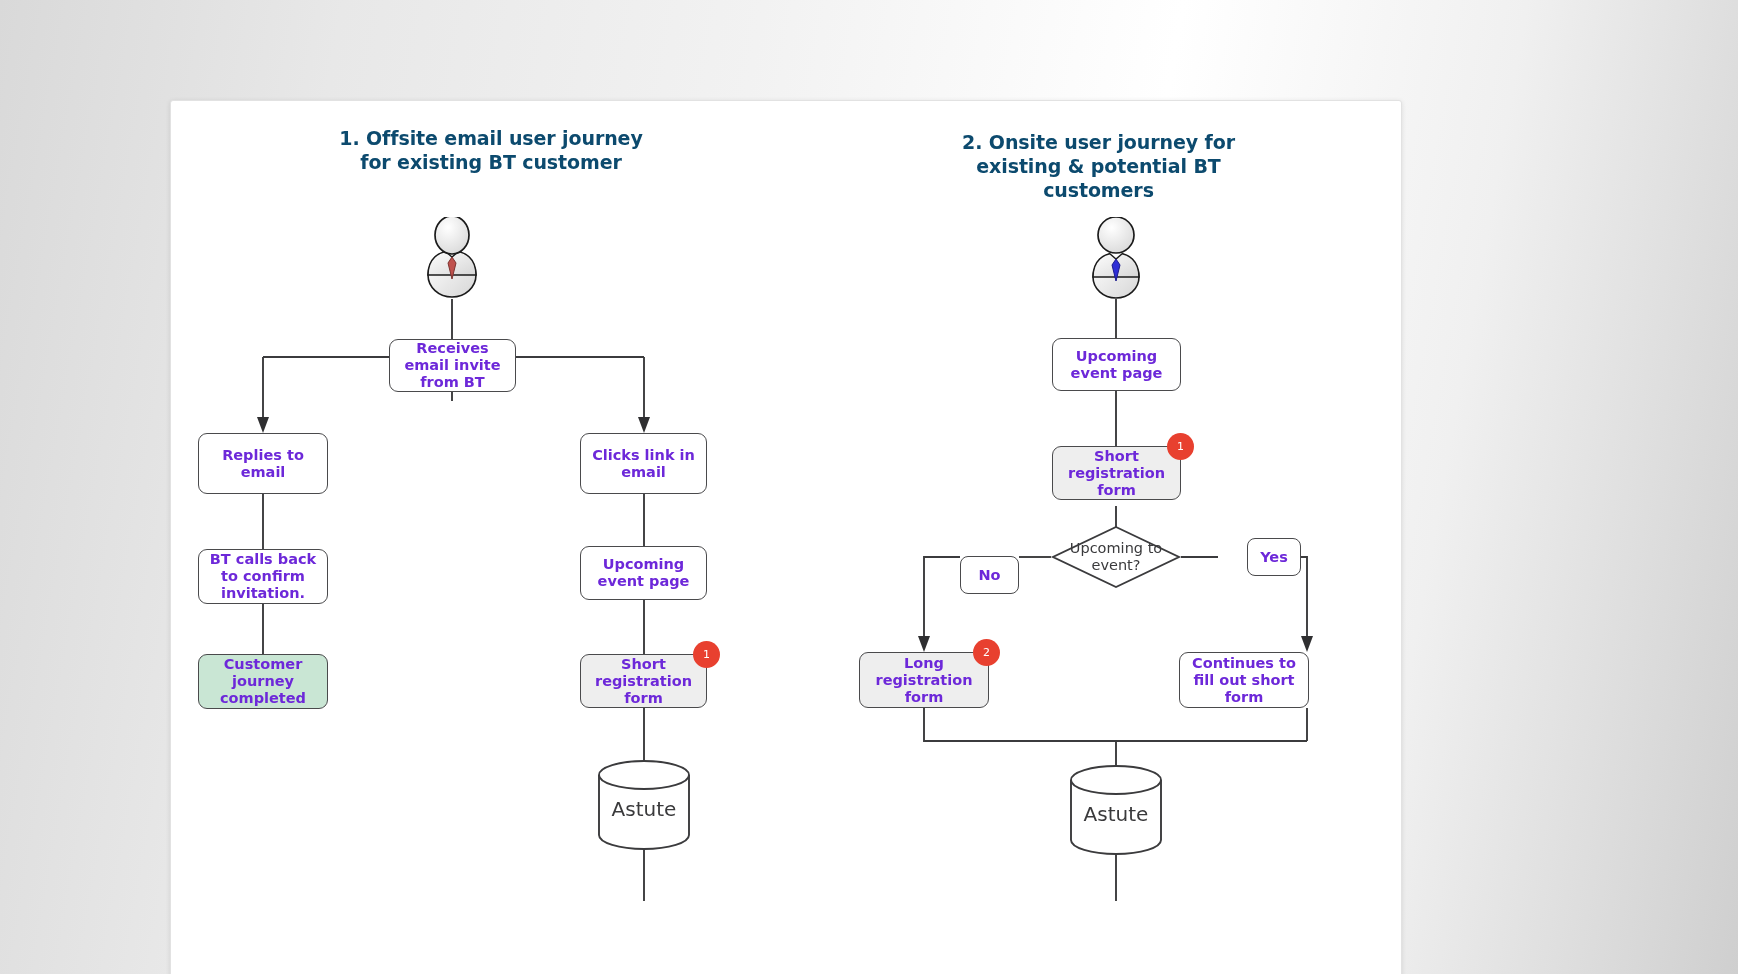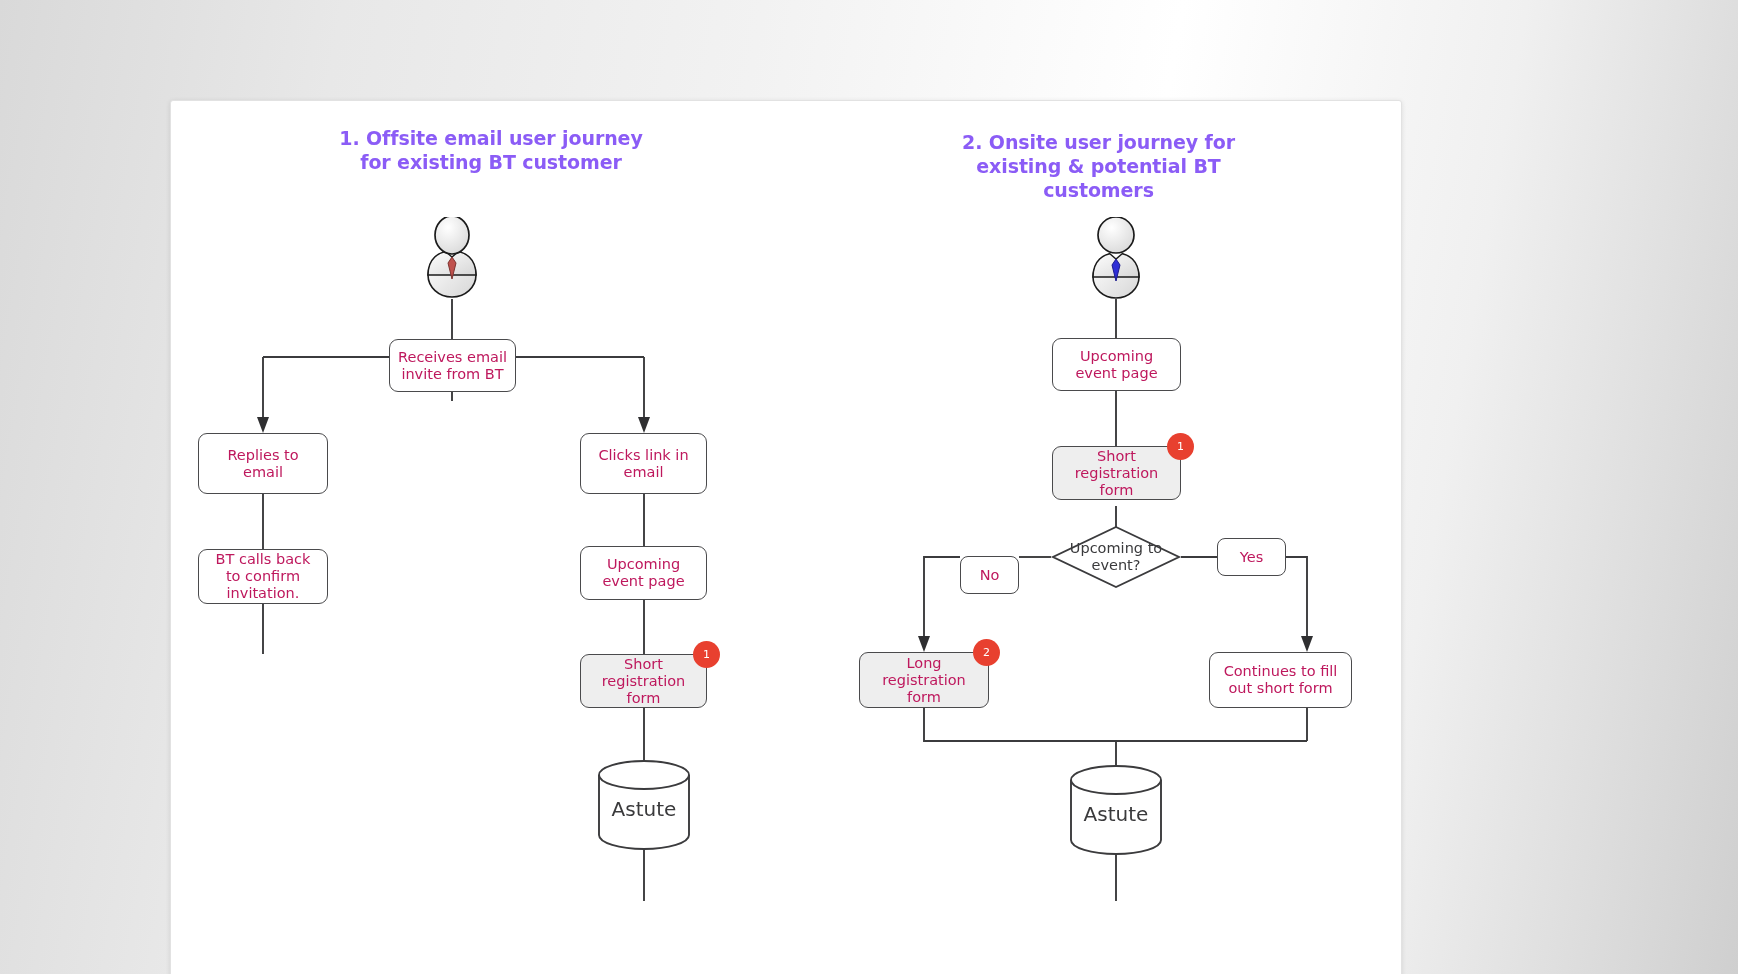--- a/index.html
+++ b/index.html
@@ -15,38 +15,39 @@
   .canvas{
     position:absolute;left:170px;top:100px;width:1230px;height:900px;
     background:#ffffff;border:1px solid #e2e2e2;border-radius:3px;
     box-shadow:0 1px 5px rgba(0,0,0,.10);
     overflow:hidden;
   }
 
   
   .col-title{
     position:absolute;text-align:center;
-    font-weight:bold;font-size:19px;line-height:24px;color:#8b5cf6;
+    font-weight:bold;font-size:19px;line-height:24px;color:#0c4a6e;
     letter-spacing:-.1px;
   }
   #title-1{left:160px;top:25px;width:320px;}
   #title-2{left:775px;top:21px;width:305px;margin-top:8px;}
 
   
   svg.wires{position:absolute;left:0;top:0;width:1230px;height:900px;overflow:visible;}
   svg.wires path,svg.wires line{fill:none;stroke:#3b3b3d;stroke-width:1.9;}
   svg.wires polygon.ah{fill:#2f2f31;stroke:none;}
 
   
   .node{
     position:absolute;box-sizing:border-box;
     display:flex;align-items:center;justify-content:center;text-align:center;
     border:1.9px solid #4a4a4c;border-radius:9px;background:#ffffff;
-    color:#be185d;font-size:14.5px;line-height:17px;padding:4px 8px;
+    color:#6d28d9;font-size:14.5px;line-height:17px;padding:4px 8px;
     z-index:3;
+    font-weight:bold;
   }
   .node.grey{background:#eeeeee;}
   .node.green{background:#c9e6d4;border-color:#4a4a4c;}
   .node.small{font-size:14.5px;border-radius:8px;}
 
   
   .diamond-wrap{position:absolute;z-index:3;}
   .diamond-wrap svg{position:absolute;left:0;top:0;overflow:visible;}
   .diamond-wrap .dlabel{
     position:absolute;left:0;top:0;width:100%;height:100%;
@@ -173,20 +174,21 @@
         <circle cx="38" cy="18" r="18" fill="url(#hd2)" stroke="#1b1b1b" stroke-width="1.7"></circle>
       </svg>
     </div>
 
     <div class="node" style="left:218px;top:238px;width:127px;height:53px;">Receives email invite from BT</div>
 
     <div class="node" style="left:27px;top:448px;width:130px;height:55px;">BT calls back to confirm invitation.</div>
 
     <div class="node" style="left:27px;top:332px;width:130px;height:61px;">Replies to email</div>
 
+    <div class="node green" style="left:27px;top:553px;width:130px;height:55px;">Customer journey completed</div>
 
     <div class="node" style="left:409px;top:332px;width:127px;height:61px;">Clicks link in email</div>
 
     <div class="node" style="left:409px;top:445px;width:127px;height:54px;">Upcoming event page</div>
 
     <div class="node grey" style="left:409px;top:553px;width:127px;height:54px;">Short registration form</div>
     <div class="badge" style="left:522px;top:540px;">1</div>
 
     <div class="cyl" style="left:426px;top:660px;width:94px;height:88px;">
       <svg width="94" height="88" viewBox="0 0 94 88">
@@ -203,26 +205,26 @@
 
     <div class="diamond-wrap" style="left:880px;top:424px;width:130px;height:64px;">
       <svg width="130" height="64" viewBox="0 0 130 64">
         <polygon points="65,2 128,32 65,62 2,32" fill="#ffffff" stroke="#3b3b3d" stroke-width="1.9"></polygon>
       </svg>
       <div class="dlabel">Upcoming to event?</div>
     </div>
 
     <div class="node small" style="left:789px;top:437px;width:59px;height:38px;margin-top:18px;">No</div>
 
-    <div class="node small" style="left:1046px;top:437px;width:69px;height:38px;">Yes</div>
+    <div class="node small" style="left:1076px;top:437px;width:54px;height:38px;">Yes</div>
 
     <div class="node grey" style="left:688px;top:551px;width:130px;height:56px;">Long registration form</div>
     <div class="badge" style="left:802px;top:538px;">2</div>
 
-    <div class="node" style="left:1038px;top:551px;width:143px;height:56px;">Continues to fill out short form</div>
+    <div class="node" style="left:1008px;top:551px;width:130px;height:56px;">Continues to fill out short form</div>
 
     <div class="cyl" style="left:898px;top:665px;width:94px;height:88px;">
       <svg width="94" height="88" viewBox="0 0 94 88">
         <path d="M2,14 L2,74 A45,14 0 0 0 92,74 L92,14" fill="#ffffff" stroke="#3b3b3d" stroke-width="1.9"></path>
         <ellipse cx="47" cy="14" rx="45" ry="14" fill="#ffffff" stroke="#3b3b3d" stroke-width="1.9"></ellipse>
       </svg>
       <div class="clabel">Astute</div>
     </div>
 
   </div>

